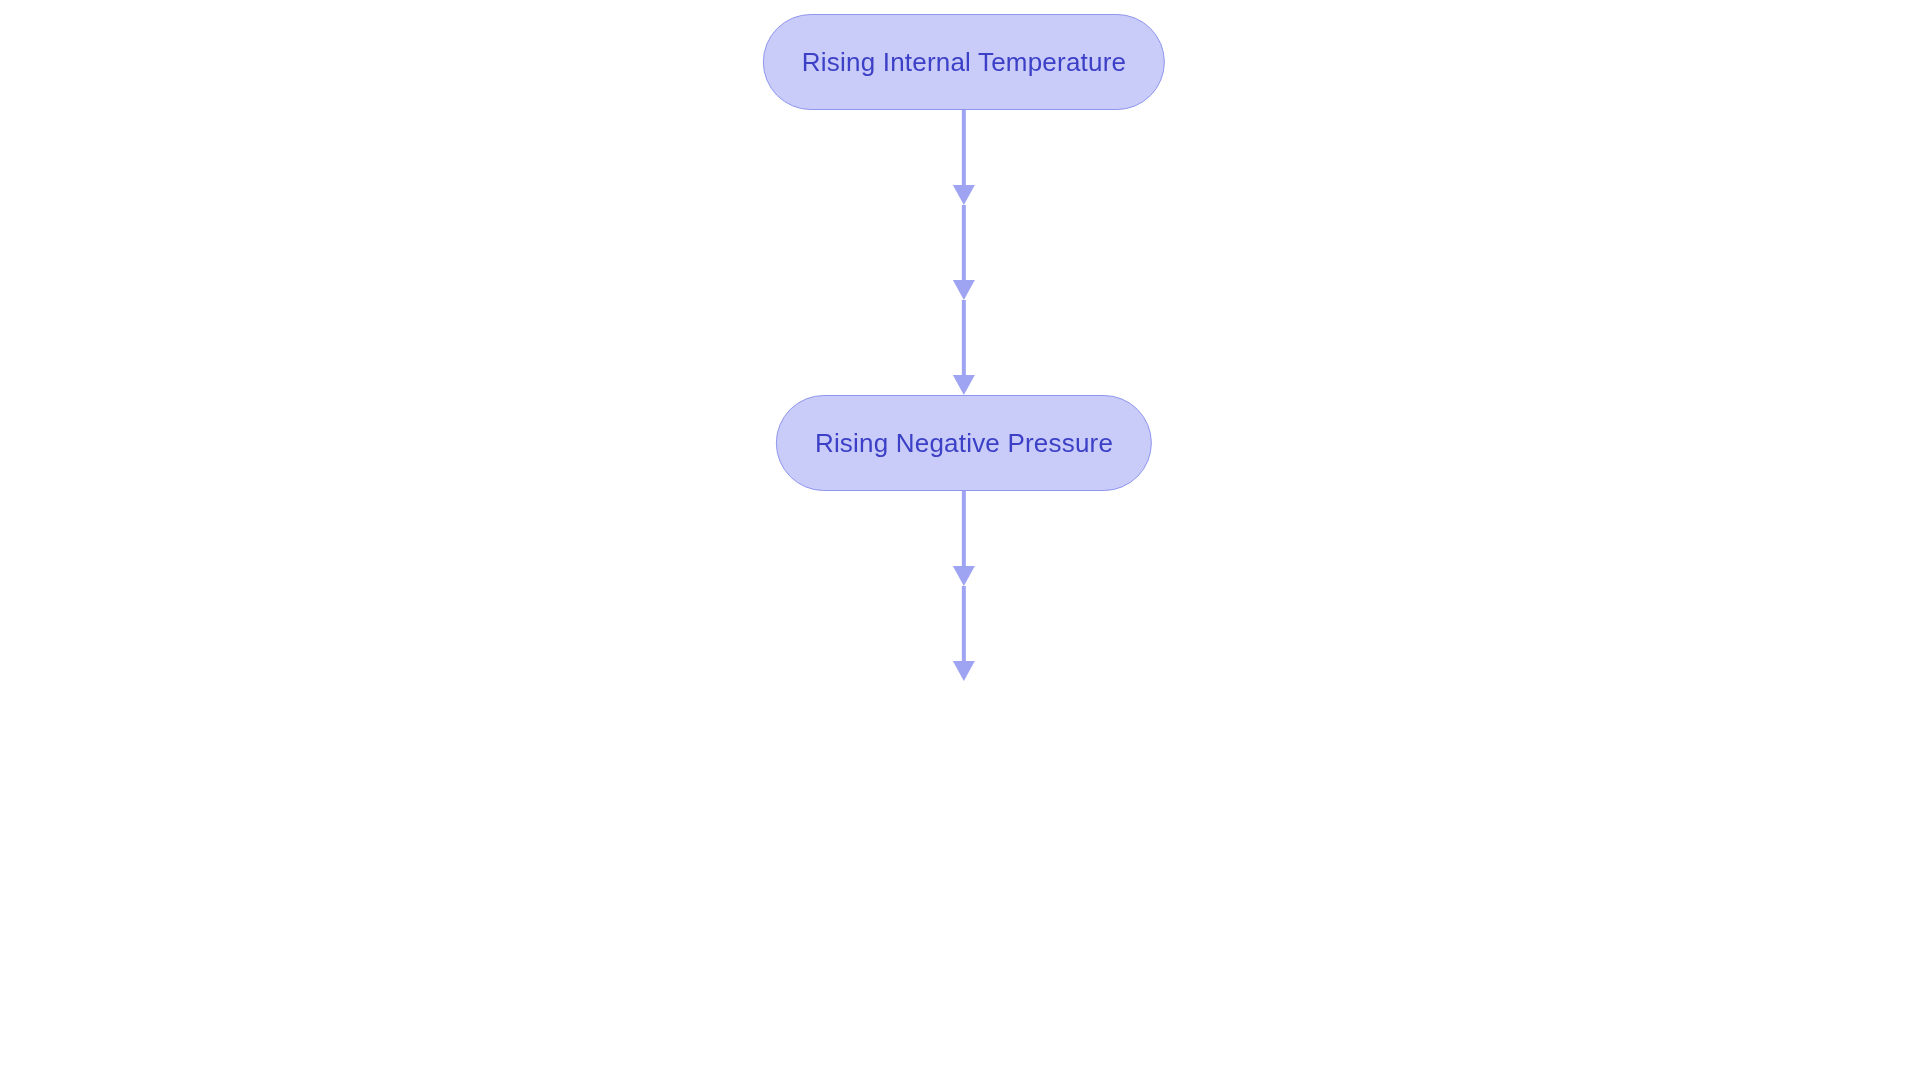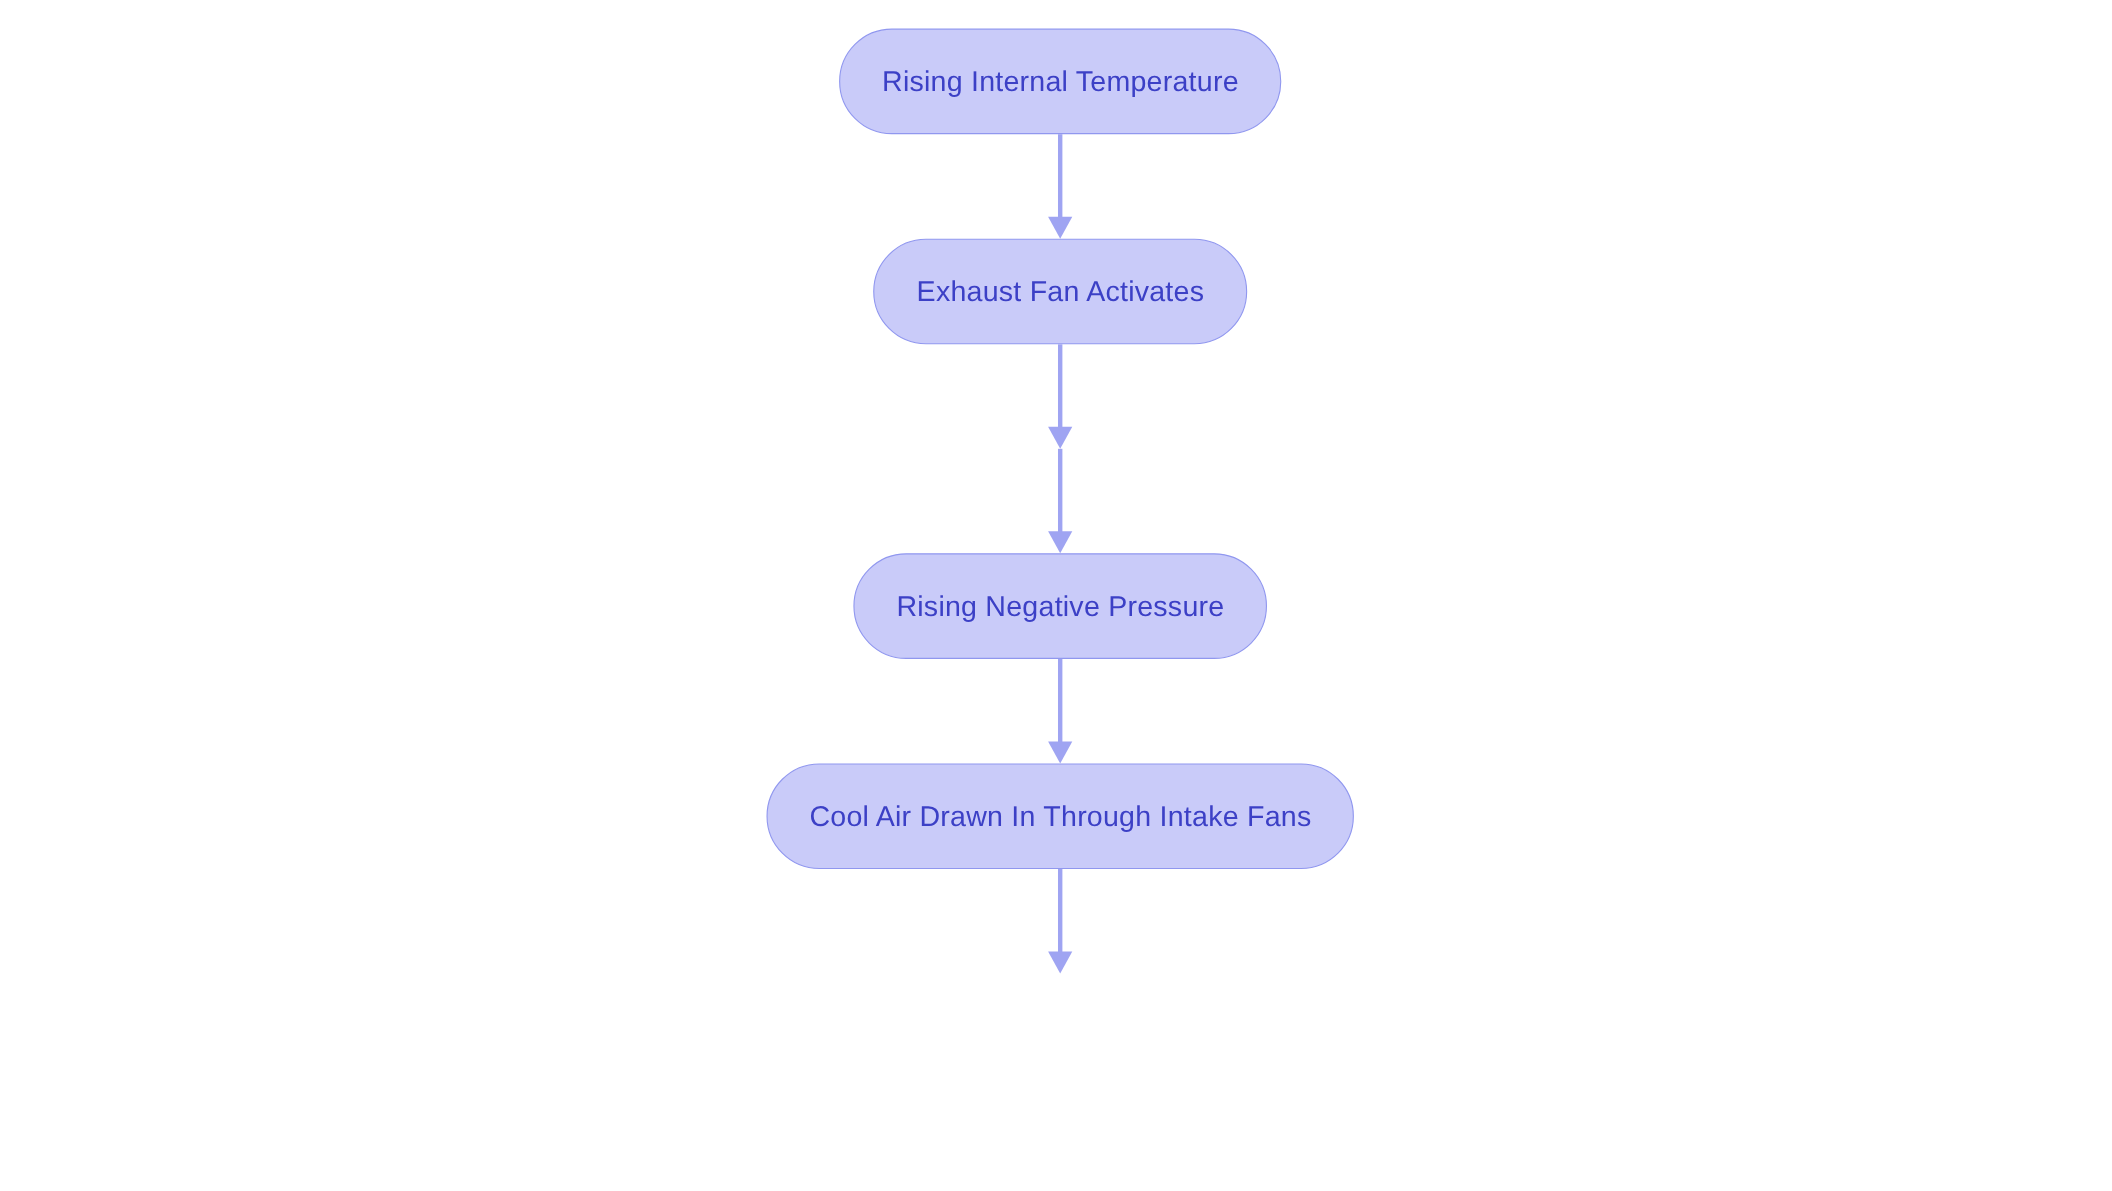--- a/index.html
+++ b/index.html
@@ -18,21 +18,21 @@
     overflow: hidden;
   }
   .canvas {
     position: relative;
     width: 1920px;
     height: 1083px;
   }
   .flow {
     position: absolute;
     left: 964px;
-    top: 26px;
+    top: 14px;
     transform: translateX(-50%);
     display: flex;
     flex-direction: column;
     align-items: center;
   }
   .node {
     height: 96px;
     display: flex;
     align-items: center;
     justify-content: center;
@@ -74,23 +74,20 @@
 
     <div class="node">
       <span>Rising Internal Temperature</span>
     </div>
 
     <div class="connector">
       <div class="line"></div>
       <div class="head"></div>
     </div>
 
-    <div class="node">
-      <span>Exhaust Fan Activates</span>
-    </div>
 
     <div class="connector">
       <div class="line"></div>
       <div class="head"></div>
     </div>
 
 
     <div class="connector">
       <div class="line"></div>
       <div class="head"></div>
@@ -98,23 +95,20 @@
 
     <div class="node">
       <span>Rising Negative Pressure</span>
     </div>
 
     <div class="connector">
       <div class="line"></div>
       <div class="head"></div>
     </div>
 
-    <div class="node">
-      <span>Cool Air Drawn In Through Intake Fans</span>
-    </div>
 
     <div class="connector">
       <div class="line"></div>
       <div class="head"></div>
     </div>
 
 
   </div>
 </div>
 

